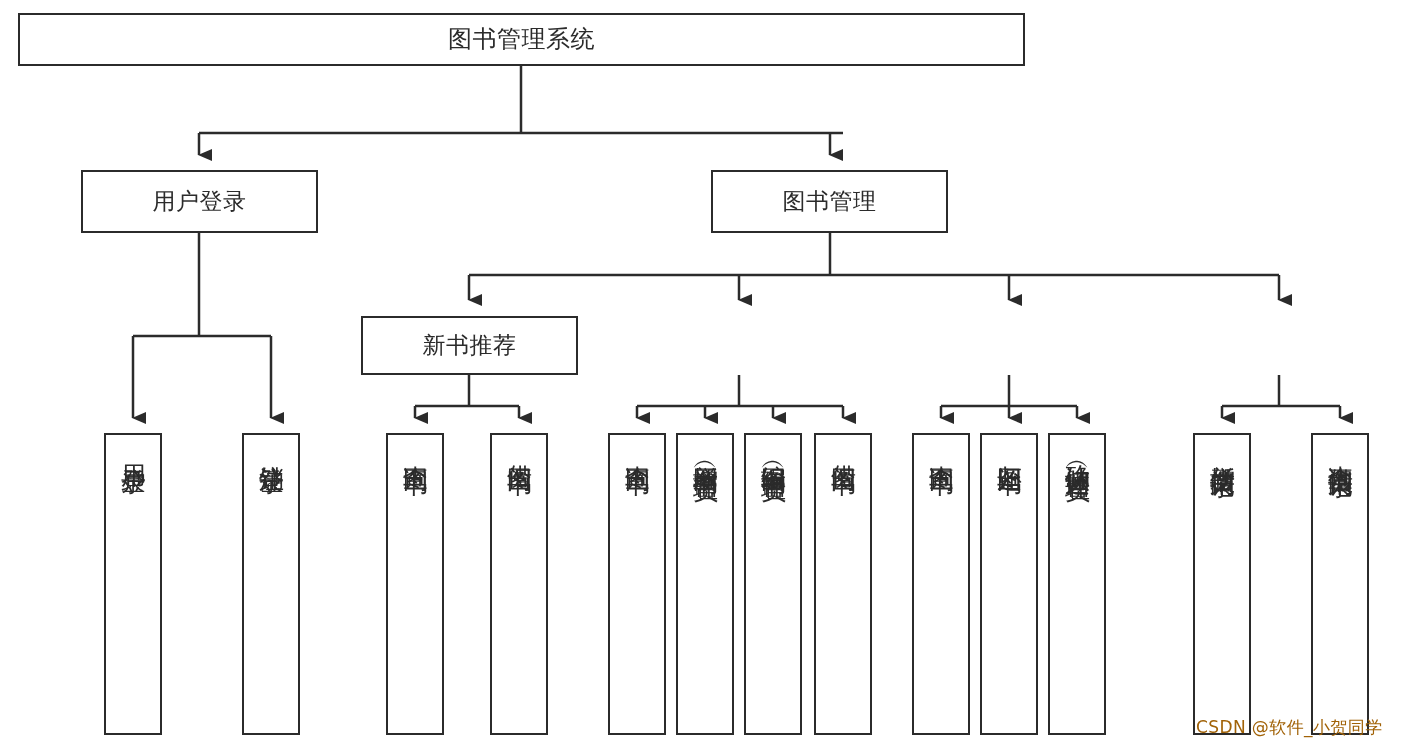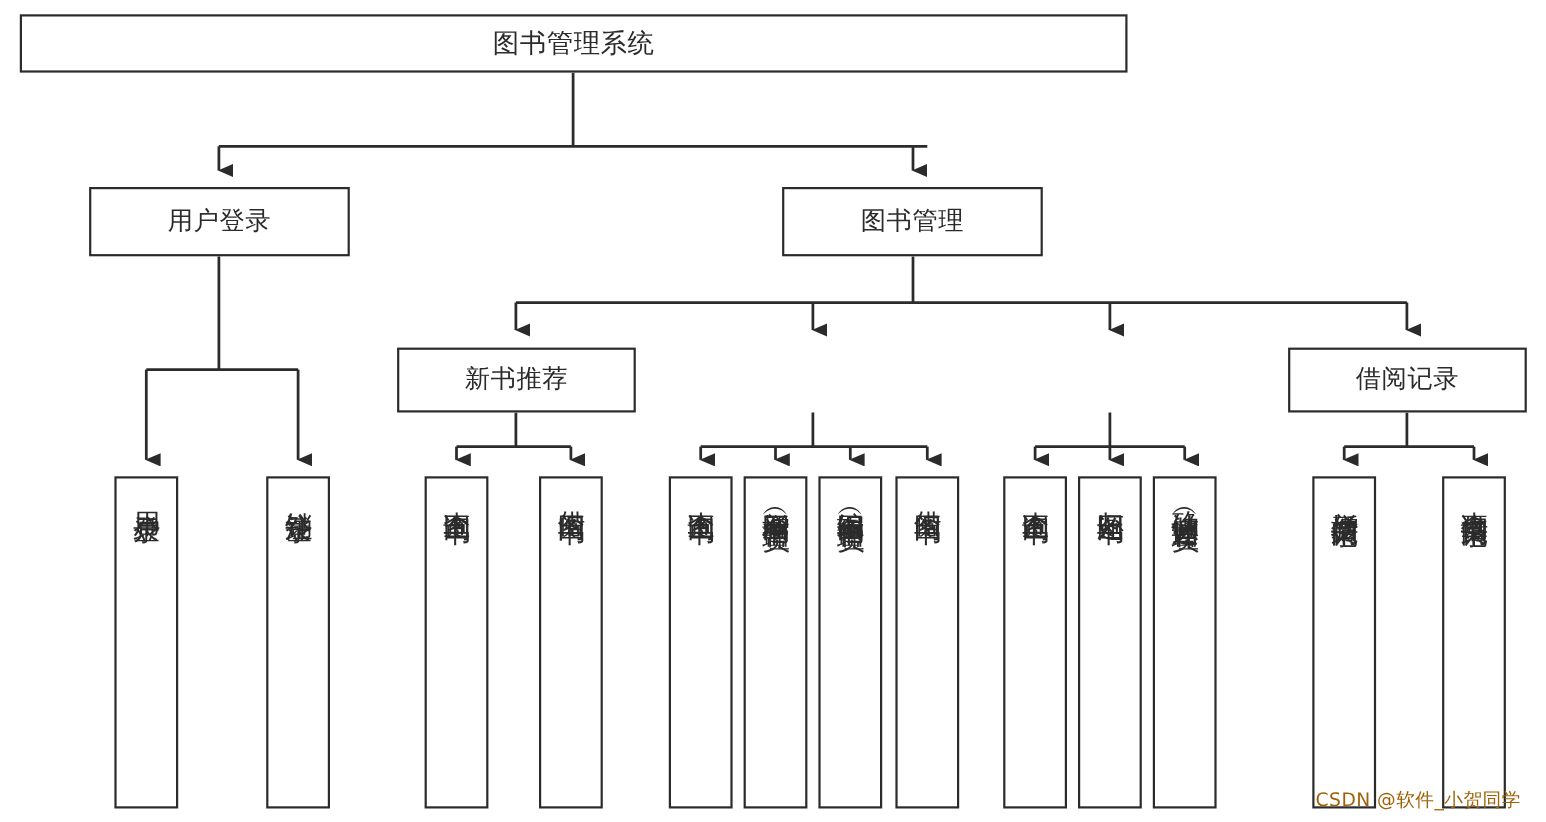--- a/index.html
+++ b/index.html
@@ -133,23 +133,20 @@
   <div class="node horiz" style="left:81px; top:170px; width:237px; height:63px;">
     <span class="label">用户登录</span>
   </div>
   <div class="node horiz" style="left:361px; top:316px; width:217px; height:59px;">
     <span class="label">新书推荐</span>
   </div>
 
   <div class="node horiz" style="left:711px; top:170px; width:237px; height:63px;">
     <span class="label">图书管理</span>
   </div>
-  <div class="node horiz" style="left:1171px; top:316px; width:217px; height:59px;">
-    <span class="label">借阅记录</span>
-  </div>
 
   <div class="node vert" style="left:104px; top:433px; width:58px; height:302px;">
     <span class="label">用户登录</span>
   </div>
   <div class="node vert" style="left:242px; top:433px; width:58px; height:302px;">
     <span class="label">注销登录</span>
   </div>
 
   <div class="node vert" style="left:386px; top:433px; width:58px; height:302px;">
     <span class="label">查询图书</span>

